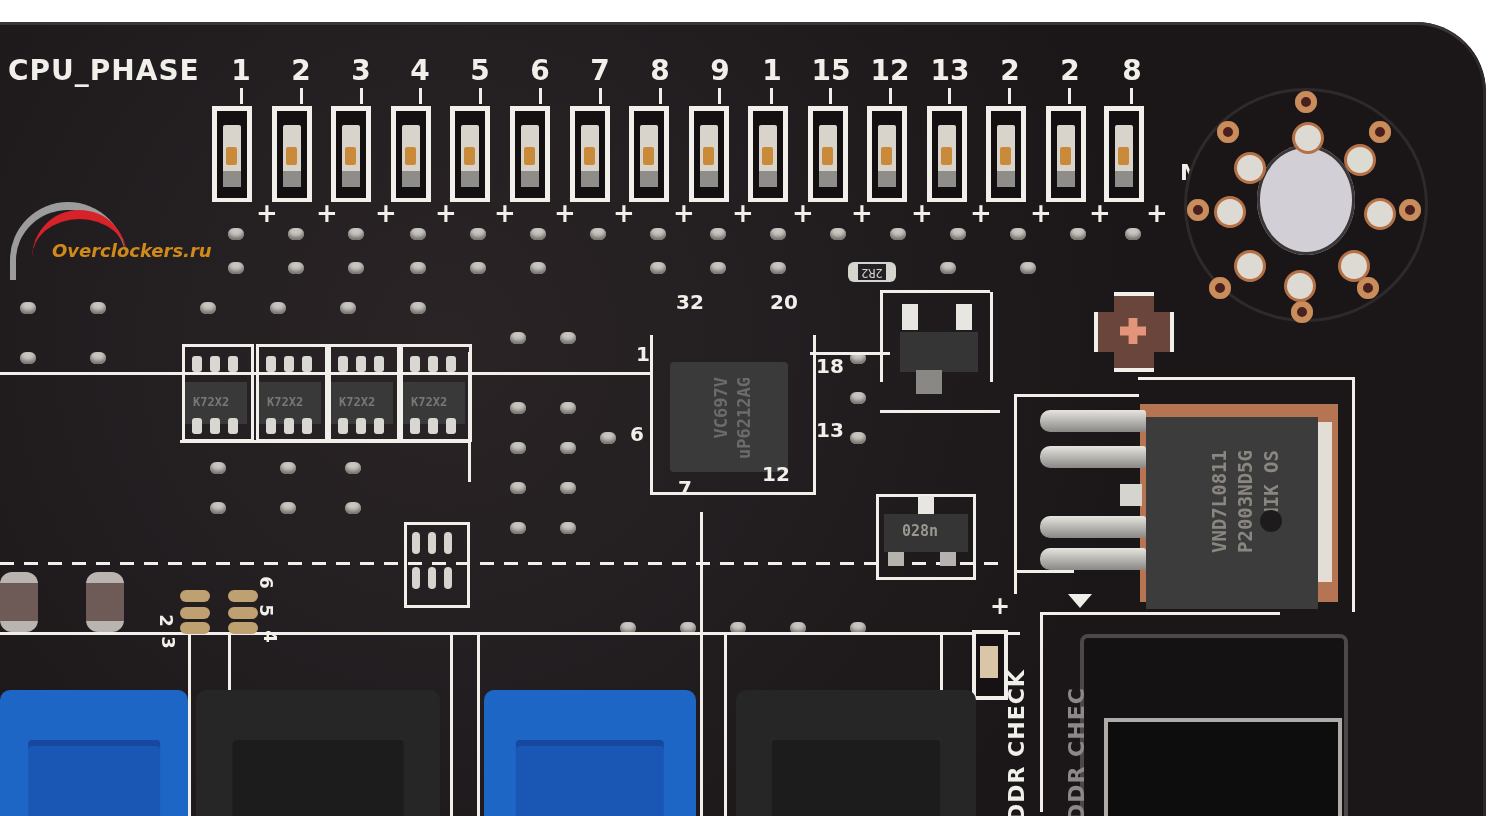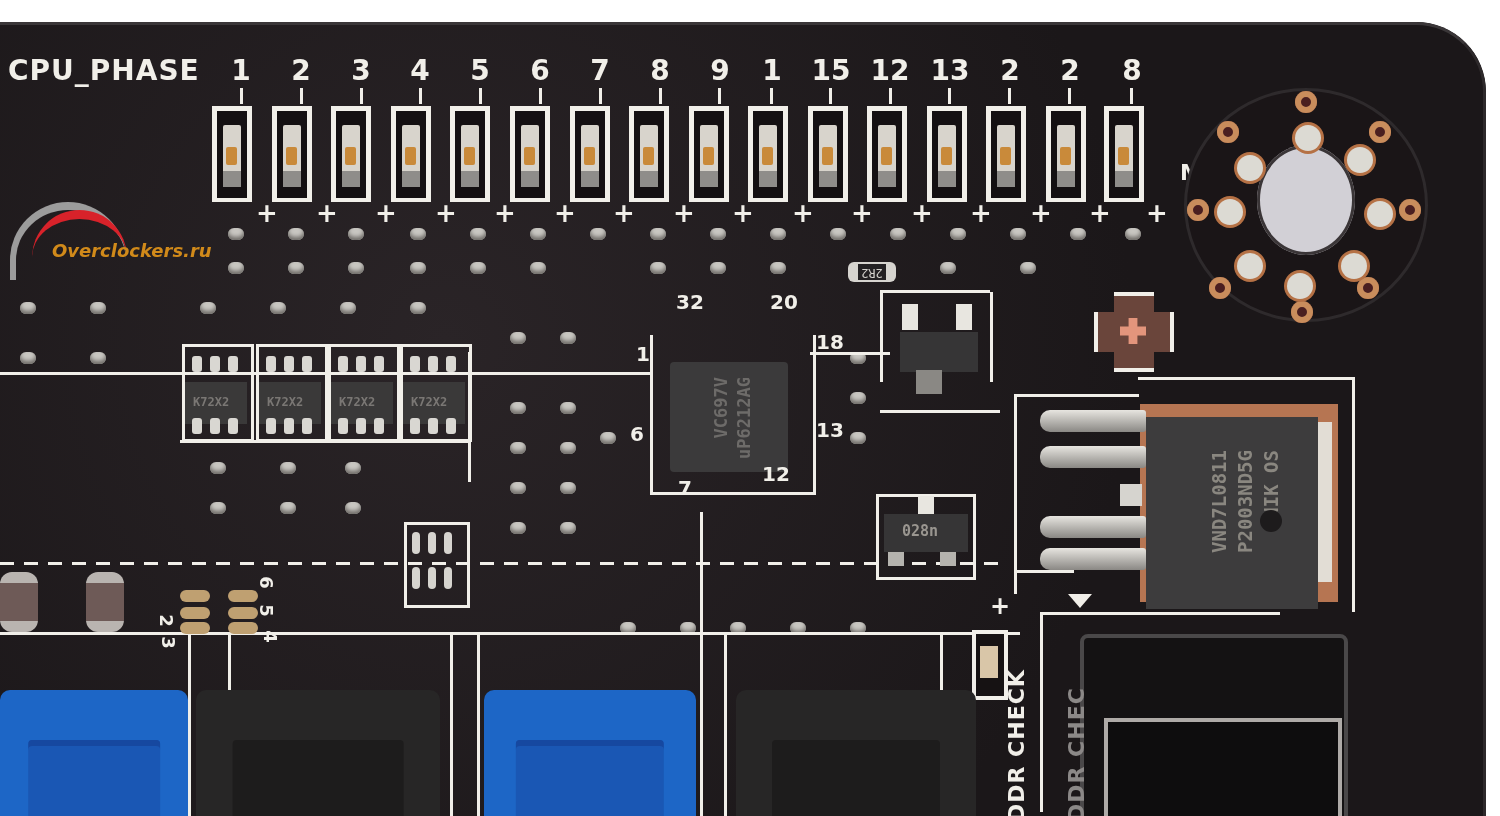--- a/index.html
+++ b/index.html
@@ -306,21 +306,21 @@
   </div>
 
   <div>
     <div class="qfn-box"></div>
     <div class="qfn"></div>
     <div class="qfn-text" style="left:735px">uP6212AG</div>
     <div class="qfn-text" style="left:712px">VC697V</div>
     <div class="pinnum" style="left:676px;top:268px">32</div>
     <div class="pinnum" style="left:770px;top:268px">20</div>
     <div class="pinnum" style="left:636px;top:320px">1</div>
-    <div class="pinnum" style="left:816px;top:308px">18</div>
+    <div class="pinnum" style="left:816px;top:332px">18</div>
     <div class="pinnum" style="left:630px;top:400px">6</div>
     <div class="pinnum" style="left:816px;top:396px">13</div>
     <div class="pinnum" style="left:678px;top:454px">7</div>
     <div class="pinnum" style="left:762px;top:440px">12</div>
   </div>
 
   <div style="position:absolute;left:848px;top:240px;width:48px;height:20px;background:#d6d4cf;border-radius:6px;"></div>
   <div style="position:absolute;left:858px;top:242px;width:28px;height:16px;background:#232123;color:#d6d4cf;font-size:12px;font-family:'DejaVu Sans Mono',monospace;text-align:center;transform:rotate(180deg);">2R2</div>
 
   <div class="sot" style="left:900px;top:310px;width:78px;height:40px"></div>

